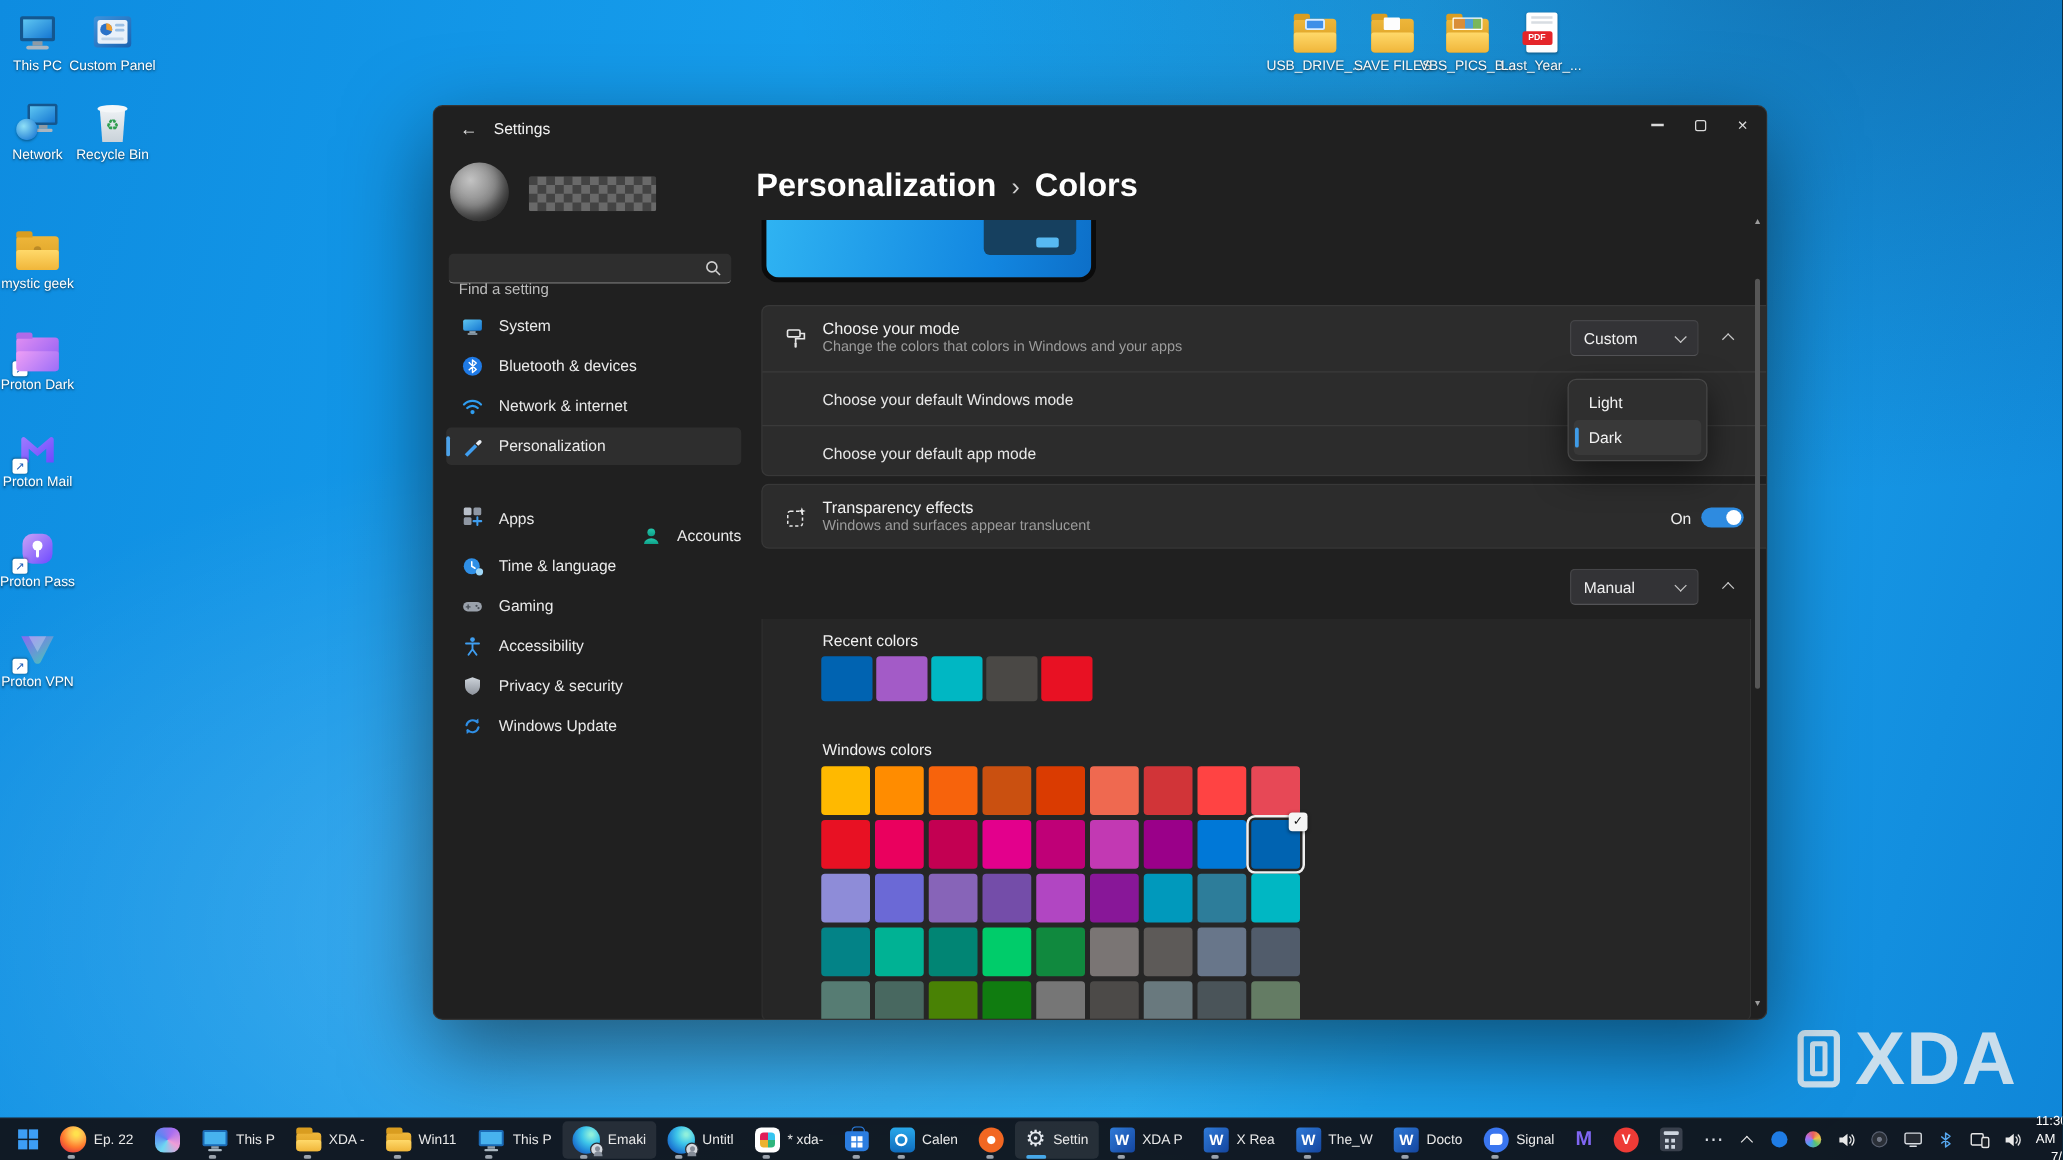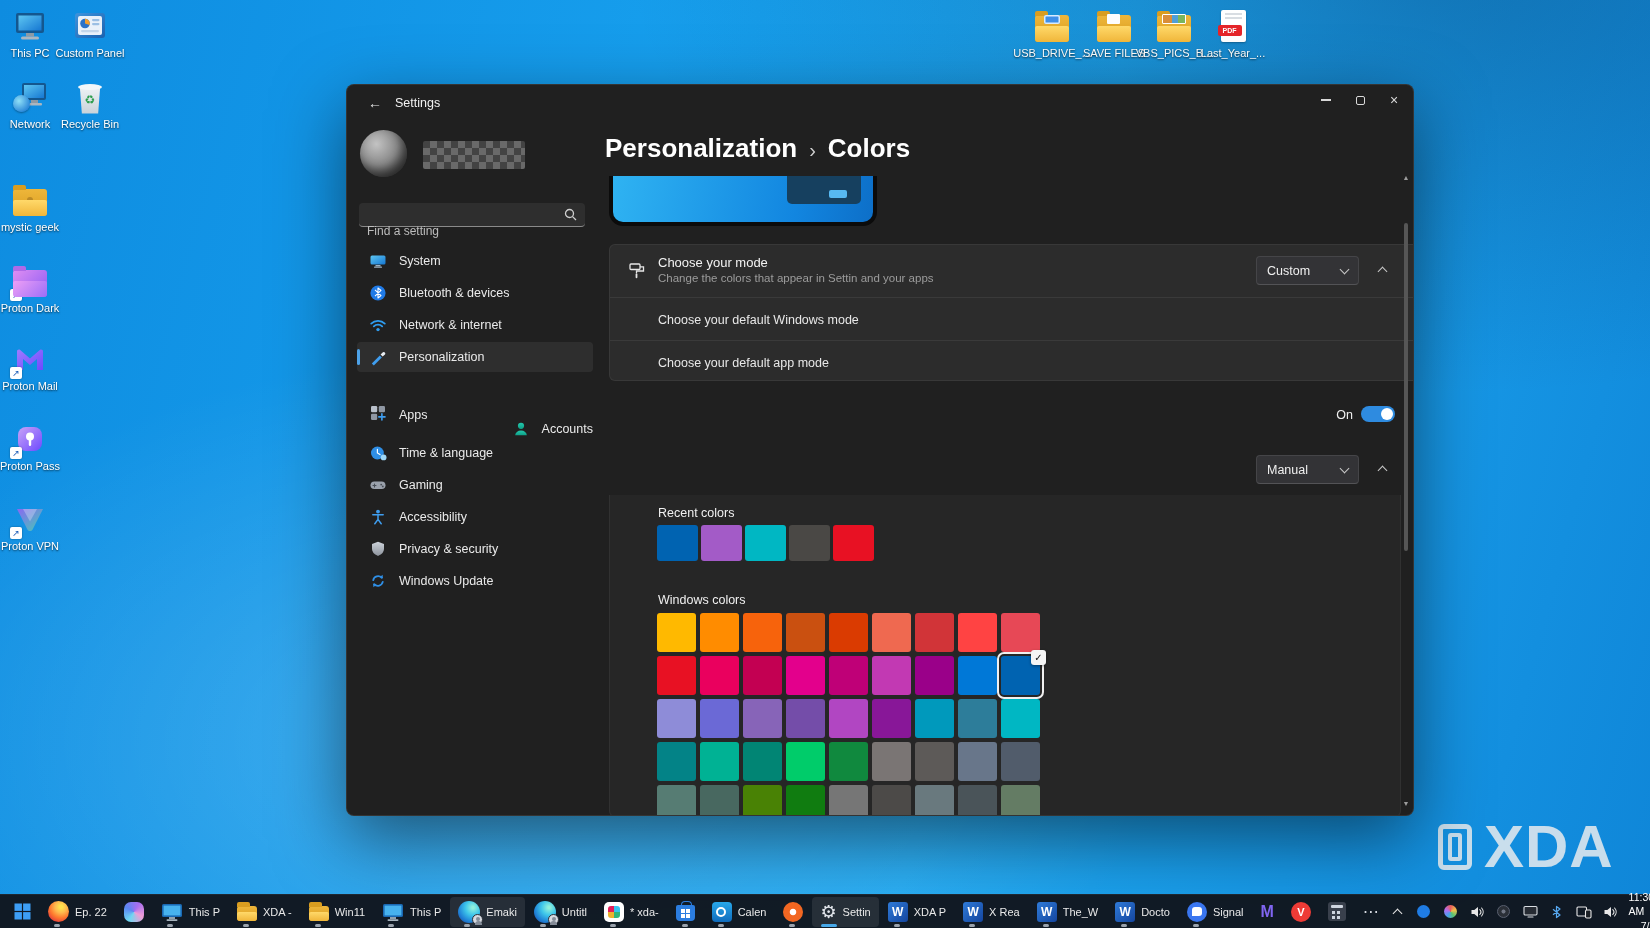--- a/index.html
+++ b/index.html
@@ -462,36 +462,50 @@
     <div class="card" style="top:159px;height:137px;">
       <div class="crow" style="height:52px;">
         <span class="cic">
             <svg width="20" height="20" viewBox="0 0 20 20" fill="none" stroke="#e6e6e6" stroke-width="1.3">
               <rect x="3" y="3" width="10" height="5.5" rx="1"></rect>
               <path d="M13 5.8 h3.5 v4.2 h-7 v2.6"></path>
               <rect x="8.6" y="12.6" width="1.8" height="4.6" rx="0.9" fill="#e6e6e6" stroke="none"></rect>
             </svg>
           </span>
         <span class="ctit" style="top:10px;">Choose your mode</span>
-        <span class="csub" style="top:27px;">Change the colors that appear in Settin and your apps</span>
+        <span class="csub" style="top:27px;">Change the colors that colors in Windows and your apps</span>
       </div>
       <div class="divider" style="top:52px;"></div>
       <div class="divider" style="top:95px;"></div>
       <span class="rowlbl" style="top:68px;">Choose your default Windows mode</span>
       <span class="rowlbl" style="top:111px;">Choose your default app mode</span>
     </div>
     <div class="ddbtn" style="left:909px;top:171px;">
       <span>Custom</span>
       <span class="chev down"></span>
     </div>
     <div class="expchev" style="left:1020px;top:173px;">
         <span class="chev up"></span>
       </div>
 
-
+    <div class="flyout" id="flyout">
+        <div class="fopt">Light</div>
+        <div class="fopt on">Dark</div>
+      </div>
+
+    <div class="card" style="top:302px;height:52px;">
+      <span class="cic" style="top:16px;">
+          <svg width="20" height="20" viewBox="0 0 20 20">
+            <rect x="3.2" y="5" width="11.8" height="11.8" rx="2" fill="none" stroke="#e6e6e6" stroke-width="1.2" stroke-dasharray="2.6 2"></rect>
+            <path d="M14.5 1.8 l.8 2.2 2.2 .8 -2.2 .8 -.8 2.2 -.8 -2.2 -2.2 -.8 2.2 -.8 z" fill="#e6e6e6"></path>
+          </svg>
+        </span>
+      <span class="ctit" style="top:10px;">Transparency effects</span>
+      <span class="csub" style="top:27px;">Windows and surfaces appear translucent</span>
+    </div>
     <span class="onlbl">On</span>
     <div class="tgl"></div>
 
     <div class="ddbtn" style="left:909px;top:370px;">
       <span>Manual</span>
       <span class="chev down"></span>
     </div>
     <div class="expchev" style="left:1020px;top:372px;">
         <span class="chev up"></span>
       </div>

